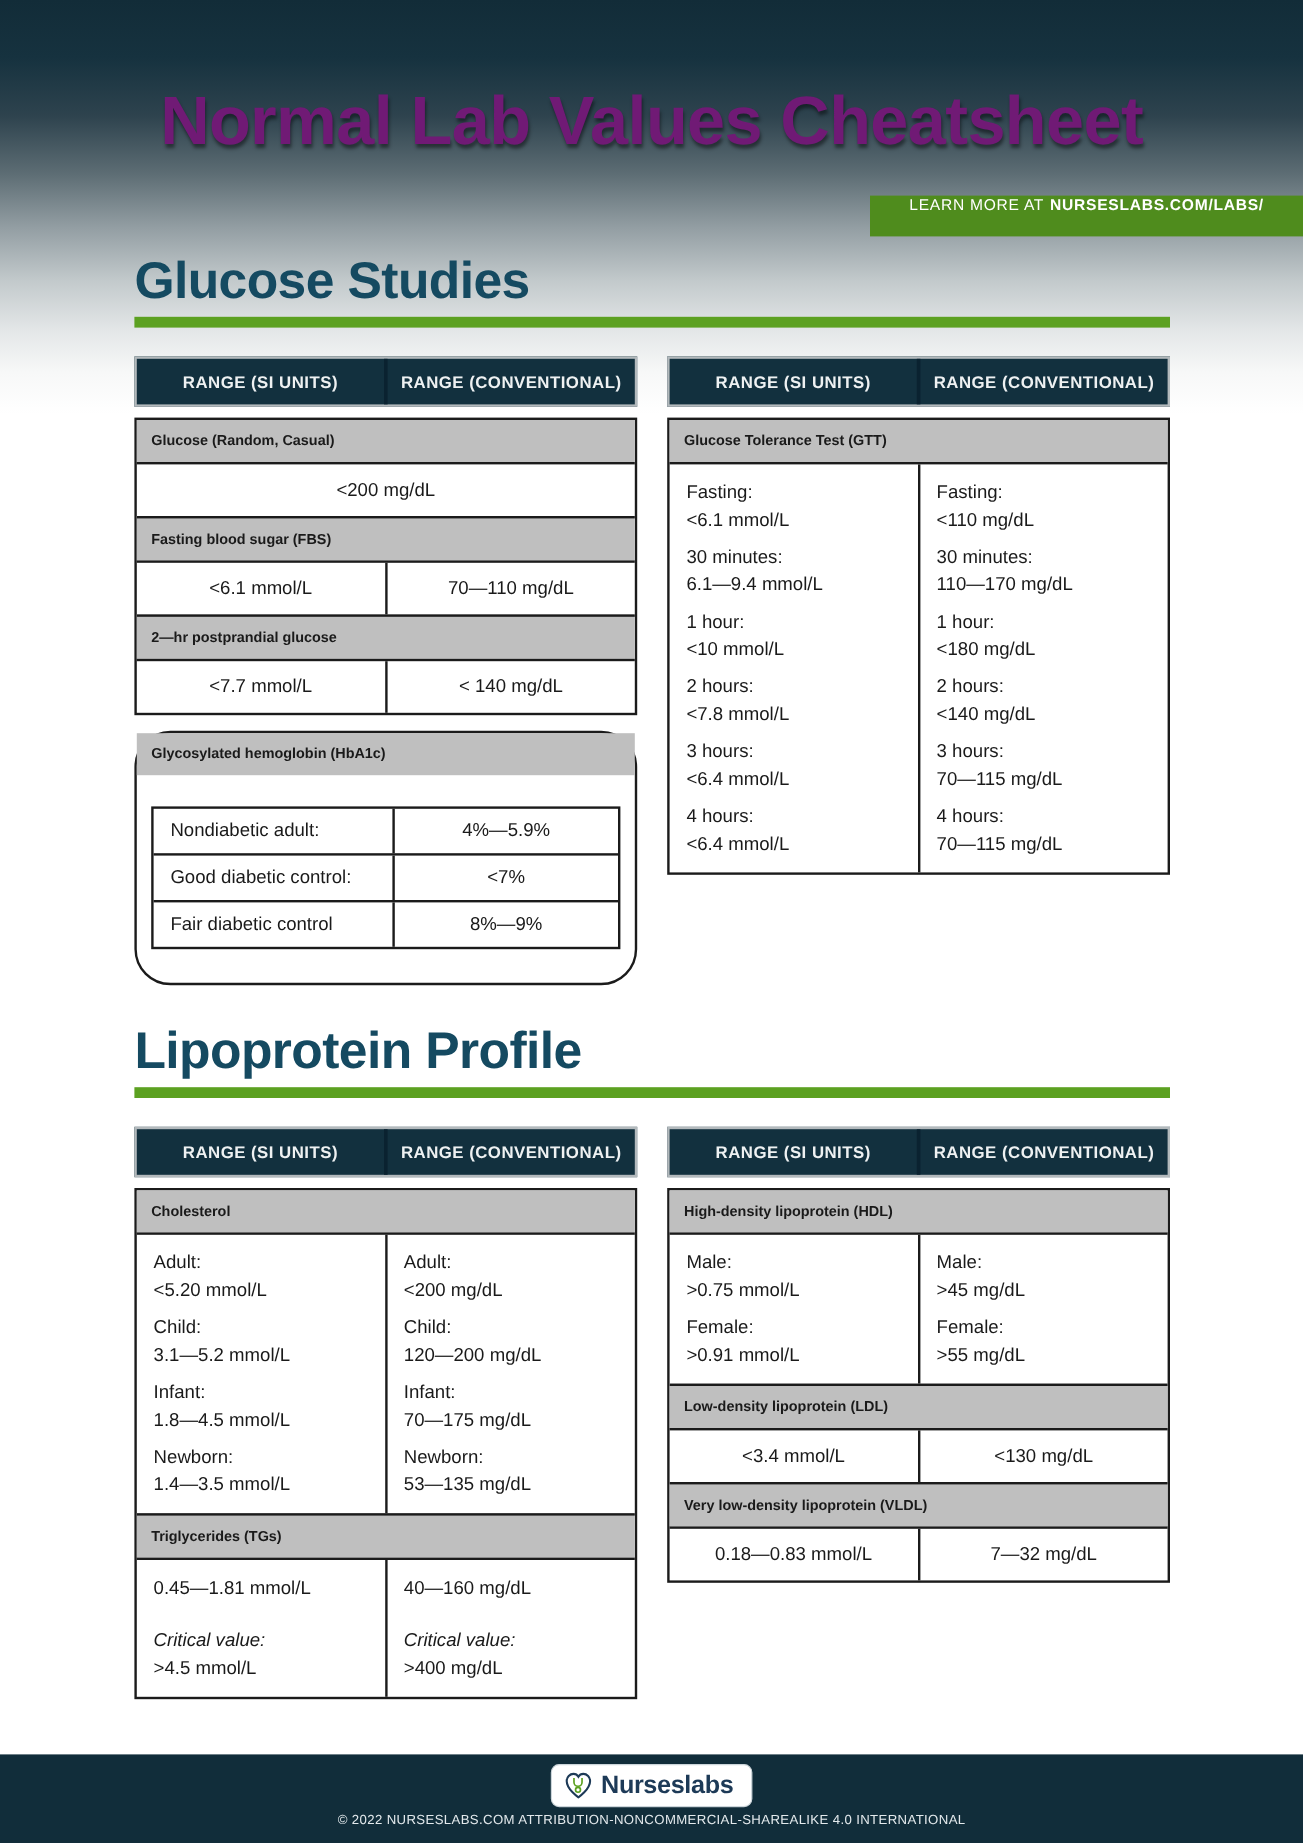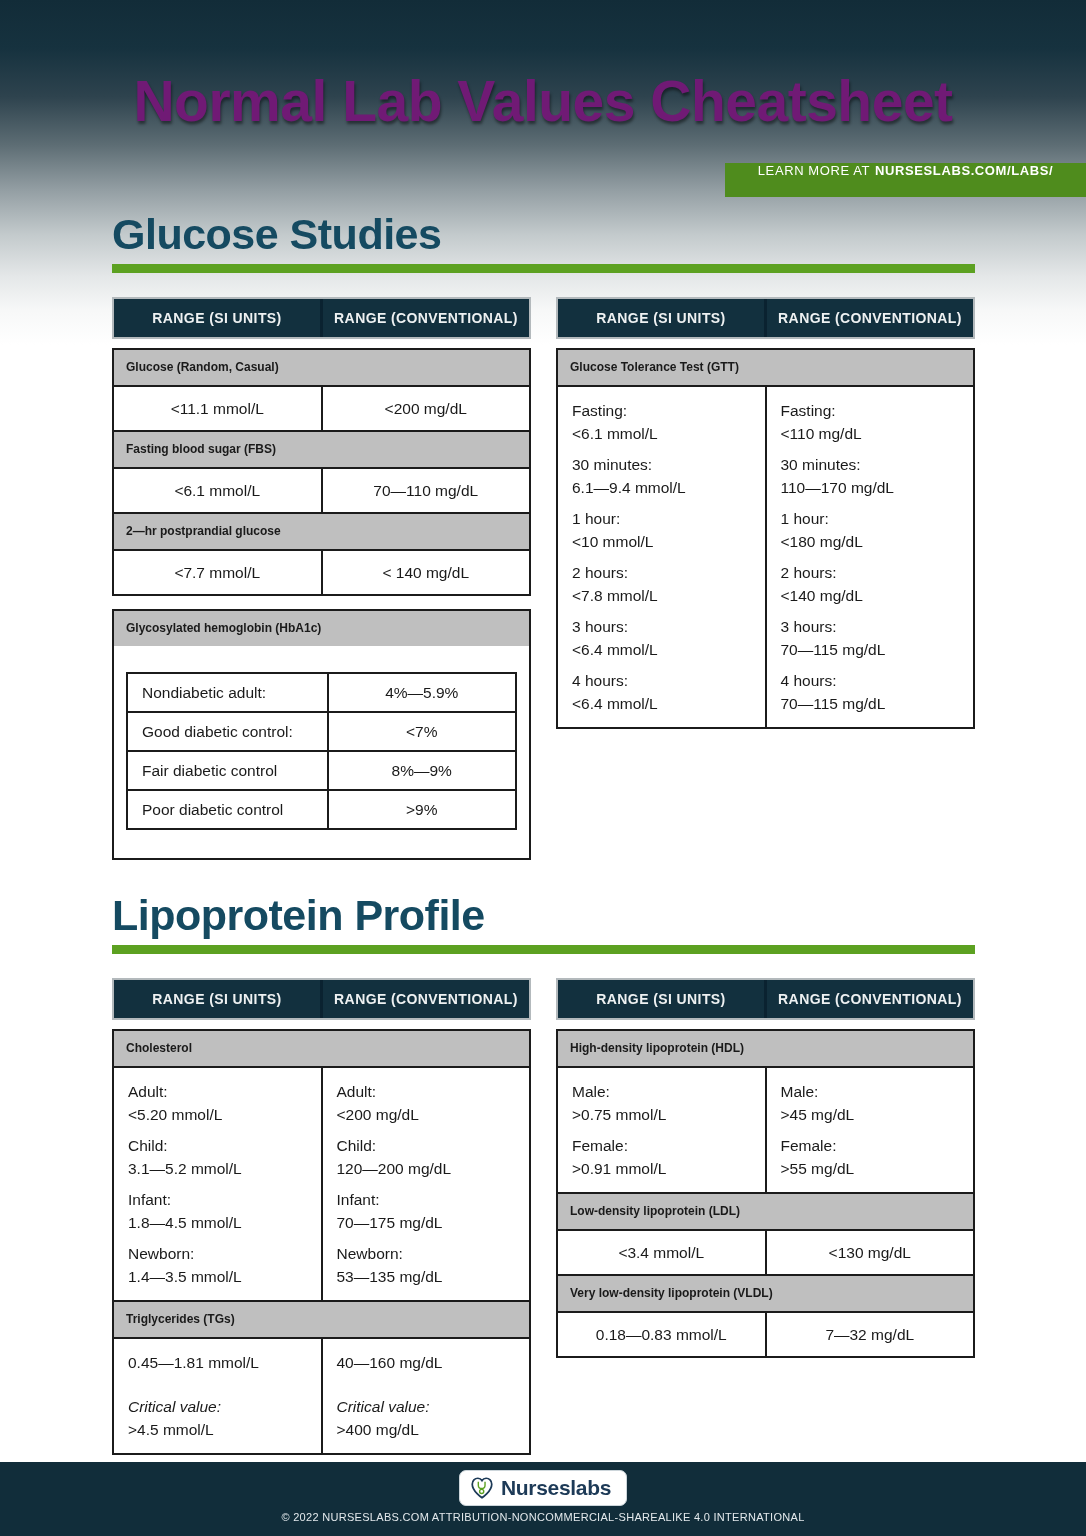--- a/index.html
+++ b/index.html
@@ -78,21 +78,21 @@
     flex: 1; font-size: 15.5px; line-height: 23px;
     text-align: center; padding: 10px 8px;
   }
   .vcell + .vcell { border-left: 2px solid #1b1b1b; }
   .row-vals.left-align .vcell { text-align: left; padding: 12px 14px; }
   .pair { margin-bottom: 8px; }
   .pair:last-child { margin-bottom: 0; }
   .crit-label { font-style: italic; margin-top: 21px; }
 
   
-  .hba1c-block { margin-top: 13px; }
+  .hba1c-block { margin-top: 13px; border-radius: 30px; }
   .hba1c-box { padding: 26px 12px 28px; }
   .inner-table { border: 2px solid #1b1b1b; }
   .inner-row { display: flex; border-top: 2px solid #1b1b1b; }
   .inner-table > :first-child { border-top: none; }
   .ilabel { flex: 1; padding: 7px 14px; font-size: 15.5px; line-height: 23px; }
   .ivalue {
     flex: 1; padding: 7px 8px; font-size: 15.5px; line-height: 23px;
     text-align: center; border-left: 2px solid #1b1b1b;
   }
 
@@ -130,21 +130,20 @@
     <div class="tables">
 
       <div class="col">
         <div class="thead">
           <div class="hcell">RANGE (SI UNITS)</div>
           <div class="hcell">RANGE (CONVENTIONAL)</div>
         </div>
         <div class="tblock">
           <div class="row-title">Glucose (Random, Casual)</div>
           <div class="row-vals">
-            <div class="vcell">&lt;11.1 mmol/L</div>
             <div class="vcell">&lt;200 mg/dL</div>
           </div>
           <div class="row-title">Fasting blood sugar (FBS)</div>
           <div class="row-vals">
             <div class="vcell">&lt;6.1 mmol/L</div>
             <div class="vcell">70—110 mg/dL</div>
           </div>
           <div class="row-title">2—hr postprandial glucose</div>
           <div class="row-vals">
             <div class="vcell">&lt;7.7 mmol/L</div>
@@ -160,24 +159,20 @@
                 <div class="ilabel">Nondiabetic adult:</div>
                 <div class="ivalue">4%—5.9%</div>
               </div>
               <div class="inner-row">
                 <div class="ilabel">Good diabetic control:</div>
                 <div class="ivalue">&lt;7%</div>
               </div>
               <div class="inner-row">
                 <div class="ilabel">Fair diabetic control</div>
                 <div class="ivalue">8%—9%</div>
-              </div>
-              <div class="inner-row">
-                <div class="ilabel">Poor diabetic control</div>
-                <div class="ivalue">&gt;9%</div>
               </div>
             </div>
           </div>
         </div>
       </div>
 
       <div class="col">
         <div class="thead">
           <div class="hcell">RANGE (SI UNITS)</div>
           <div class="hcell">RANGE (CONVENTIONAL)</div>

